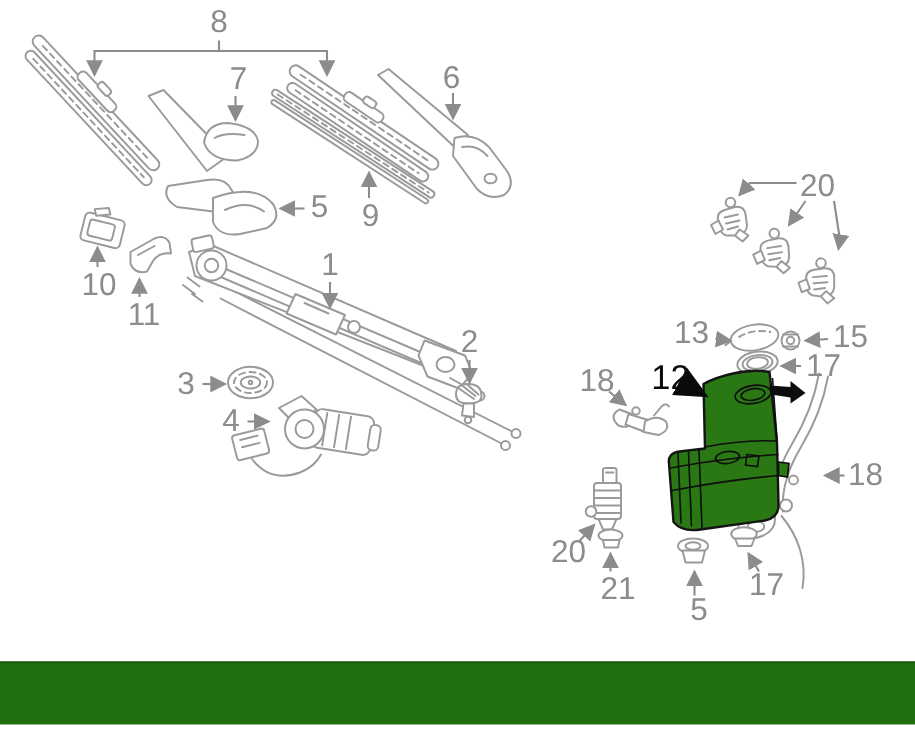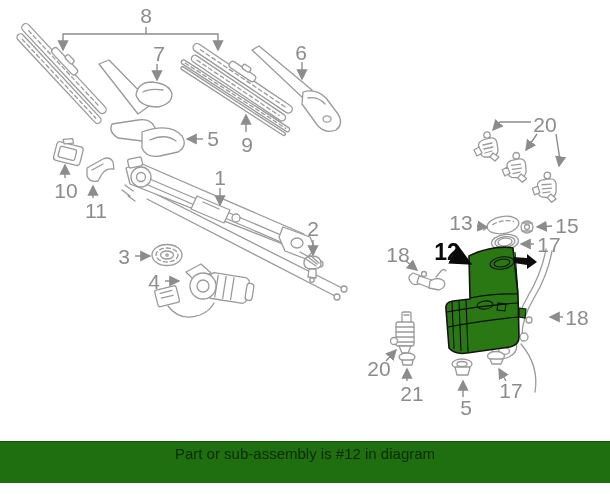--- a/index.html
+++ b/index.html
@@ -12,21 +12,21 @@
   .d  {stroke-dasharray:4 3;}
   .arr{stroke:#8c8c8c;stroke-width:1.4;fill:none;}
   .arrb{stroke:#0a0a0a;stroke-width:2.6;fill:none;}
   .tk {stroke:#141414;stroke-width:1.6;fill:#2a7813;stroke-linejoin:round;}
   .tkl{stroke:#0e0e0e;stroke-width:1.1;fill:none;}
   .tkg{stroke:#0e0e0e;stroke-width:1.1;fill:#2a7813;}
   .tkf{fill:#0d0d0d;stroke:none;}
   
   .lbl{position:absolute;transform:translate(-50%,-50%);color:#8c8c8c;font-size:21px;
        line-height:1;white-space:nowrap;}
-  .lbl-hl{color:#0a0a0a;font-weight:bold;font-size:23px;}
+  .lbl-hl{color:#0a0a0a;font-weight:normal;font-size:23px;}
   
   .banner{position:absolute;left:0;top:441px;width:610px;height:42px;background:#1f6f10;
           color:#0a2b04;text-align:center;font-size:15px;line-height:20px;
           box-sizing:border-box;padding-top:2px;border-top:1px solid #155107;}
 </style>
 </head>
 <body>
 
 <div id="stage">
 
@@ -271,16 +271,15 @@
   <span class="lbl" style="left:567px;top:225px">15</span>
   <span class="lbl" style="left:466px;top:407px">5</span>
   <span class="lbl" style="left:511px;top:390px">17</span>
   <span class="lbl" style="left:577px;top:317px">18</span>
   <span class="lbl" style="left:398px;top:254px">18</span>
   <span class="lbl" style="left:379px;top:368px">20</span>
   <span class="lbl" style="left:412px;top:393px">21</span>
   <span class="lbl" style="left:545px;top:124px">20</span>
 
   <div class="banner">
-    <div>Part or sub-assembly is #12 in diagram</div>
   </div>
 
 </div>
 
 </body></html>

